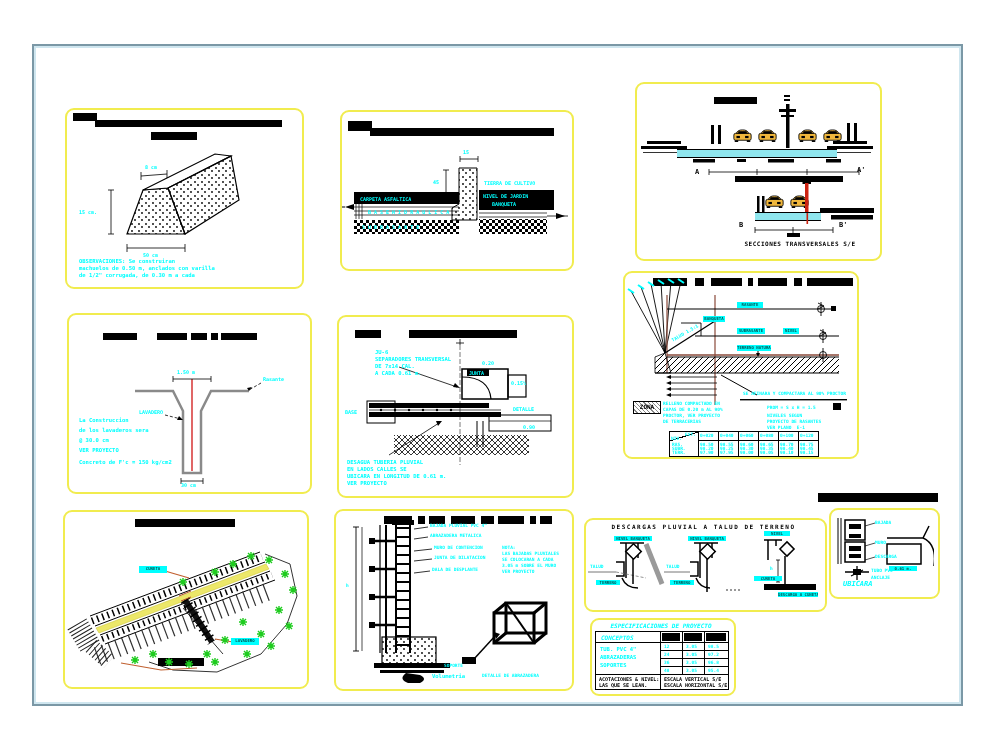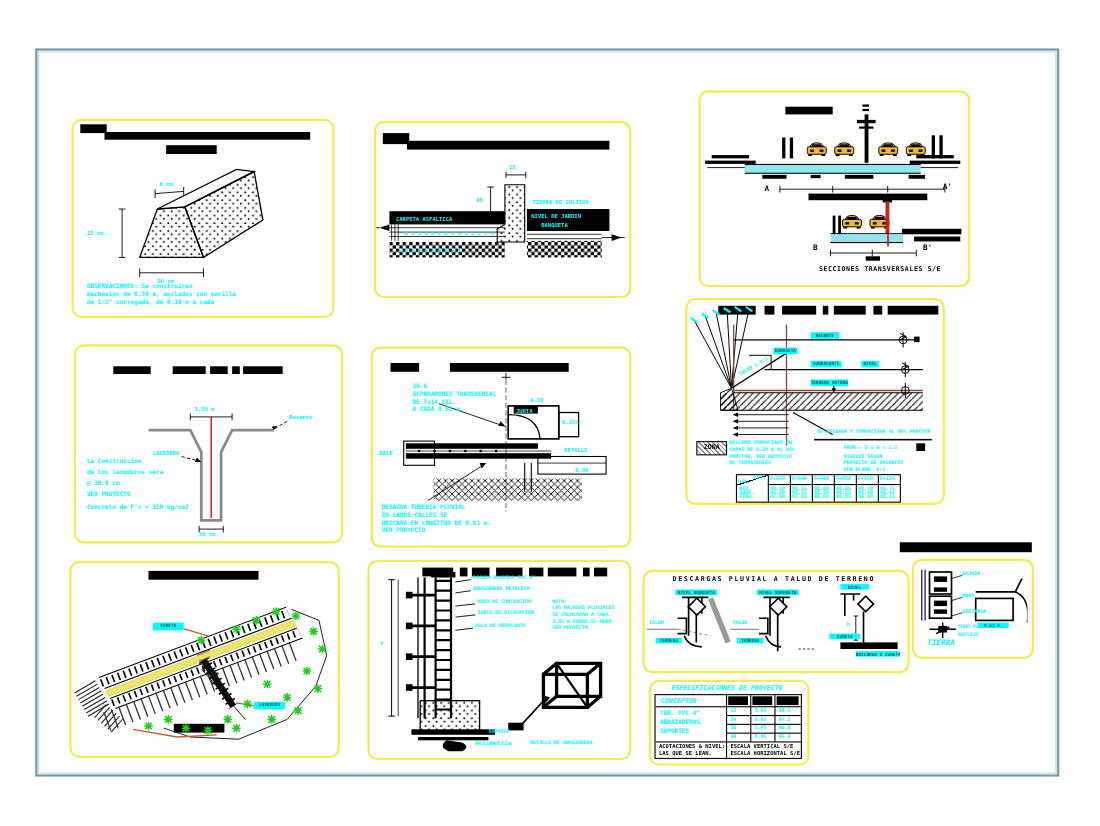--- a/index.html
+++ b/index.html
@@ -536,17 +536,17 @@
     <rect x="22" y="59" width="8" height="6" fill="#000"></rect>
     <rect x="56" y="34" width="34" height="20" fill="none" stroke="#000" stroke-width="1.5"></rect>
     <path d="M56 28H92L98 16" stroke="#000" stroke-width="1.5" fill="none"></path>
     <path d="M92 28Q106 34 103 56" stroke="#000" stroke-width="1.5" fill="none"></path>
   </svg>
   <div class="cy4" style="left:44px;top:10px">BAJADA</div>
   <div class="cy4" style="left:44px;top:30px">MURO</div>
   <div class="cy4" style="left:44px;top:44px">DESCARGA</div>
   <div class="cy4" style="left:40px;top:58px">TUBO PVC</div>
   <div class="cy4" style="left:40px;top:65px">ANCLAJE</div>
-  <div class="cy it" style="left:12px;top:70px;font-size:7px">TIERRA</div>
+  <div class="cy it" style="left:12px;top:70px;font-size:7px">UBICARA</div>
   <div class="cyb" style="left:58px;top:56px;width:28px;height:5px">0.61 m.</div>
 </div>
 
 </div>
 
 </body></html>

